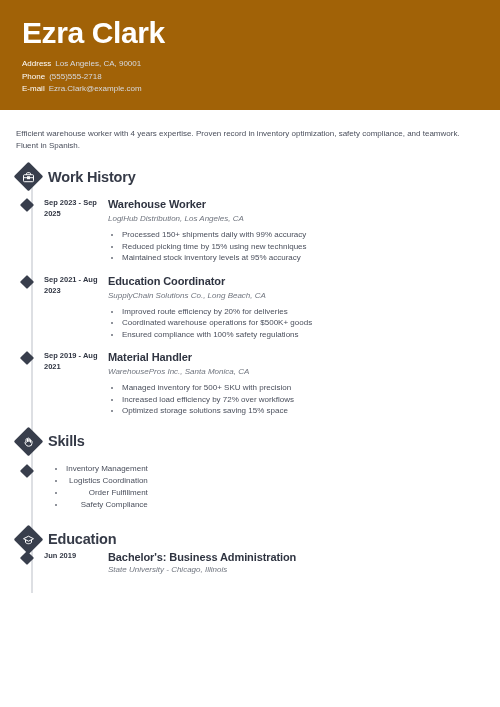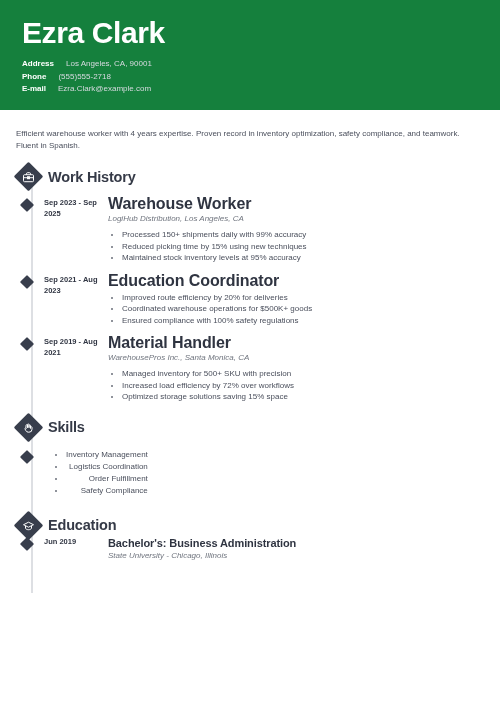--- a/index.html
+++ b/index.html
@@ -11,44 +11,44 @@
     width: 500px;
     height: 707px;
     font-family: "Liberation Sans", sans-serif;
     color: #3a3f4c;
     overflow: hidden;
     position: relative;
   }
 
   
   .header {
-    background: #15803d;
+    background: #a16207;
     height: 110px;
     box-sizing: border-box;
     padding: 16px 0 4px 22px;
   }
   .name {
     color: #ffffff;
     font-size: 30px;
     font-weight: bold;
     letter-spacing: -0.4px;
     line-height: 34px;
     margin: 0 0 8px 0;
   }
   .contact-row {
     font-size: 8px;
     line-height: 12.5px;
     color: #d7dae0;
     white-space: nowrap;
   }
   .contact-label {
     color: #ffffff;
-    font-weight: bold;
+    font-weight: normal;
     display: inline-block;
-    margin-right: 12px;
+    margin-right: 4px;
   }
 
   
   .summary {
     font-size: 8px;
     line-height: 12px;
     color: #4a4f5c;
     padding: 18px 22px 0 16px;
   }
 
@@ -121,21 +121,21 @@
     font-size: 7.5px;
     font-weight: bold;
     line-height: 11px;
     color: #313643;
   }
   .entry-body {
     flex: 1 1 auto;
     padding-left: 6px;
   }
   .job-title {
-    font-size: 16px;
+    font-size: 11px;
     font-weight: bold;
     color: #2f3441;
     line-height: 14px;
     letter-spacing: -0.1px;
   }
   .job-org {
     font-size: 8px;
     font-style: italic;
     color: #70757f;
     line-height: 13px;
@@ -255,20 +255,21 @@
         <li>Maintained stock inventory levels at 95% accuracy</li>
       </ul>
     </div>
   </div>
 
   <div class="entry">
     <div class="node"></div>
     <div class="entry-date">Sep 2021 - Aug 2023</div>
     <div class="entry-body">
       <div class="job-title">Education Coordinator</div>
+      <div class="job-org">SupplyChain Solutions Co., Long Beach, CA</div>
       <ul class="bullets">
         <li>Improved route efficiency by 20% for deliveries</li>
         <li>Coordinated warehouse operations for $500K+ goods</li>
         <li>Ensured compliance with 100% safety regulations</li>
       </ul>
     </div>
   </div>
 
   <div class="entry">
     <div class="node"></div>

